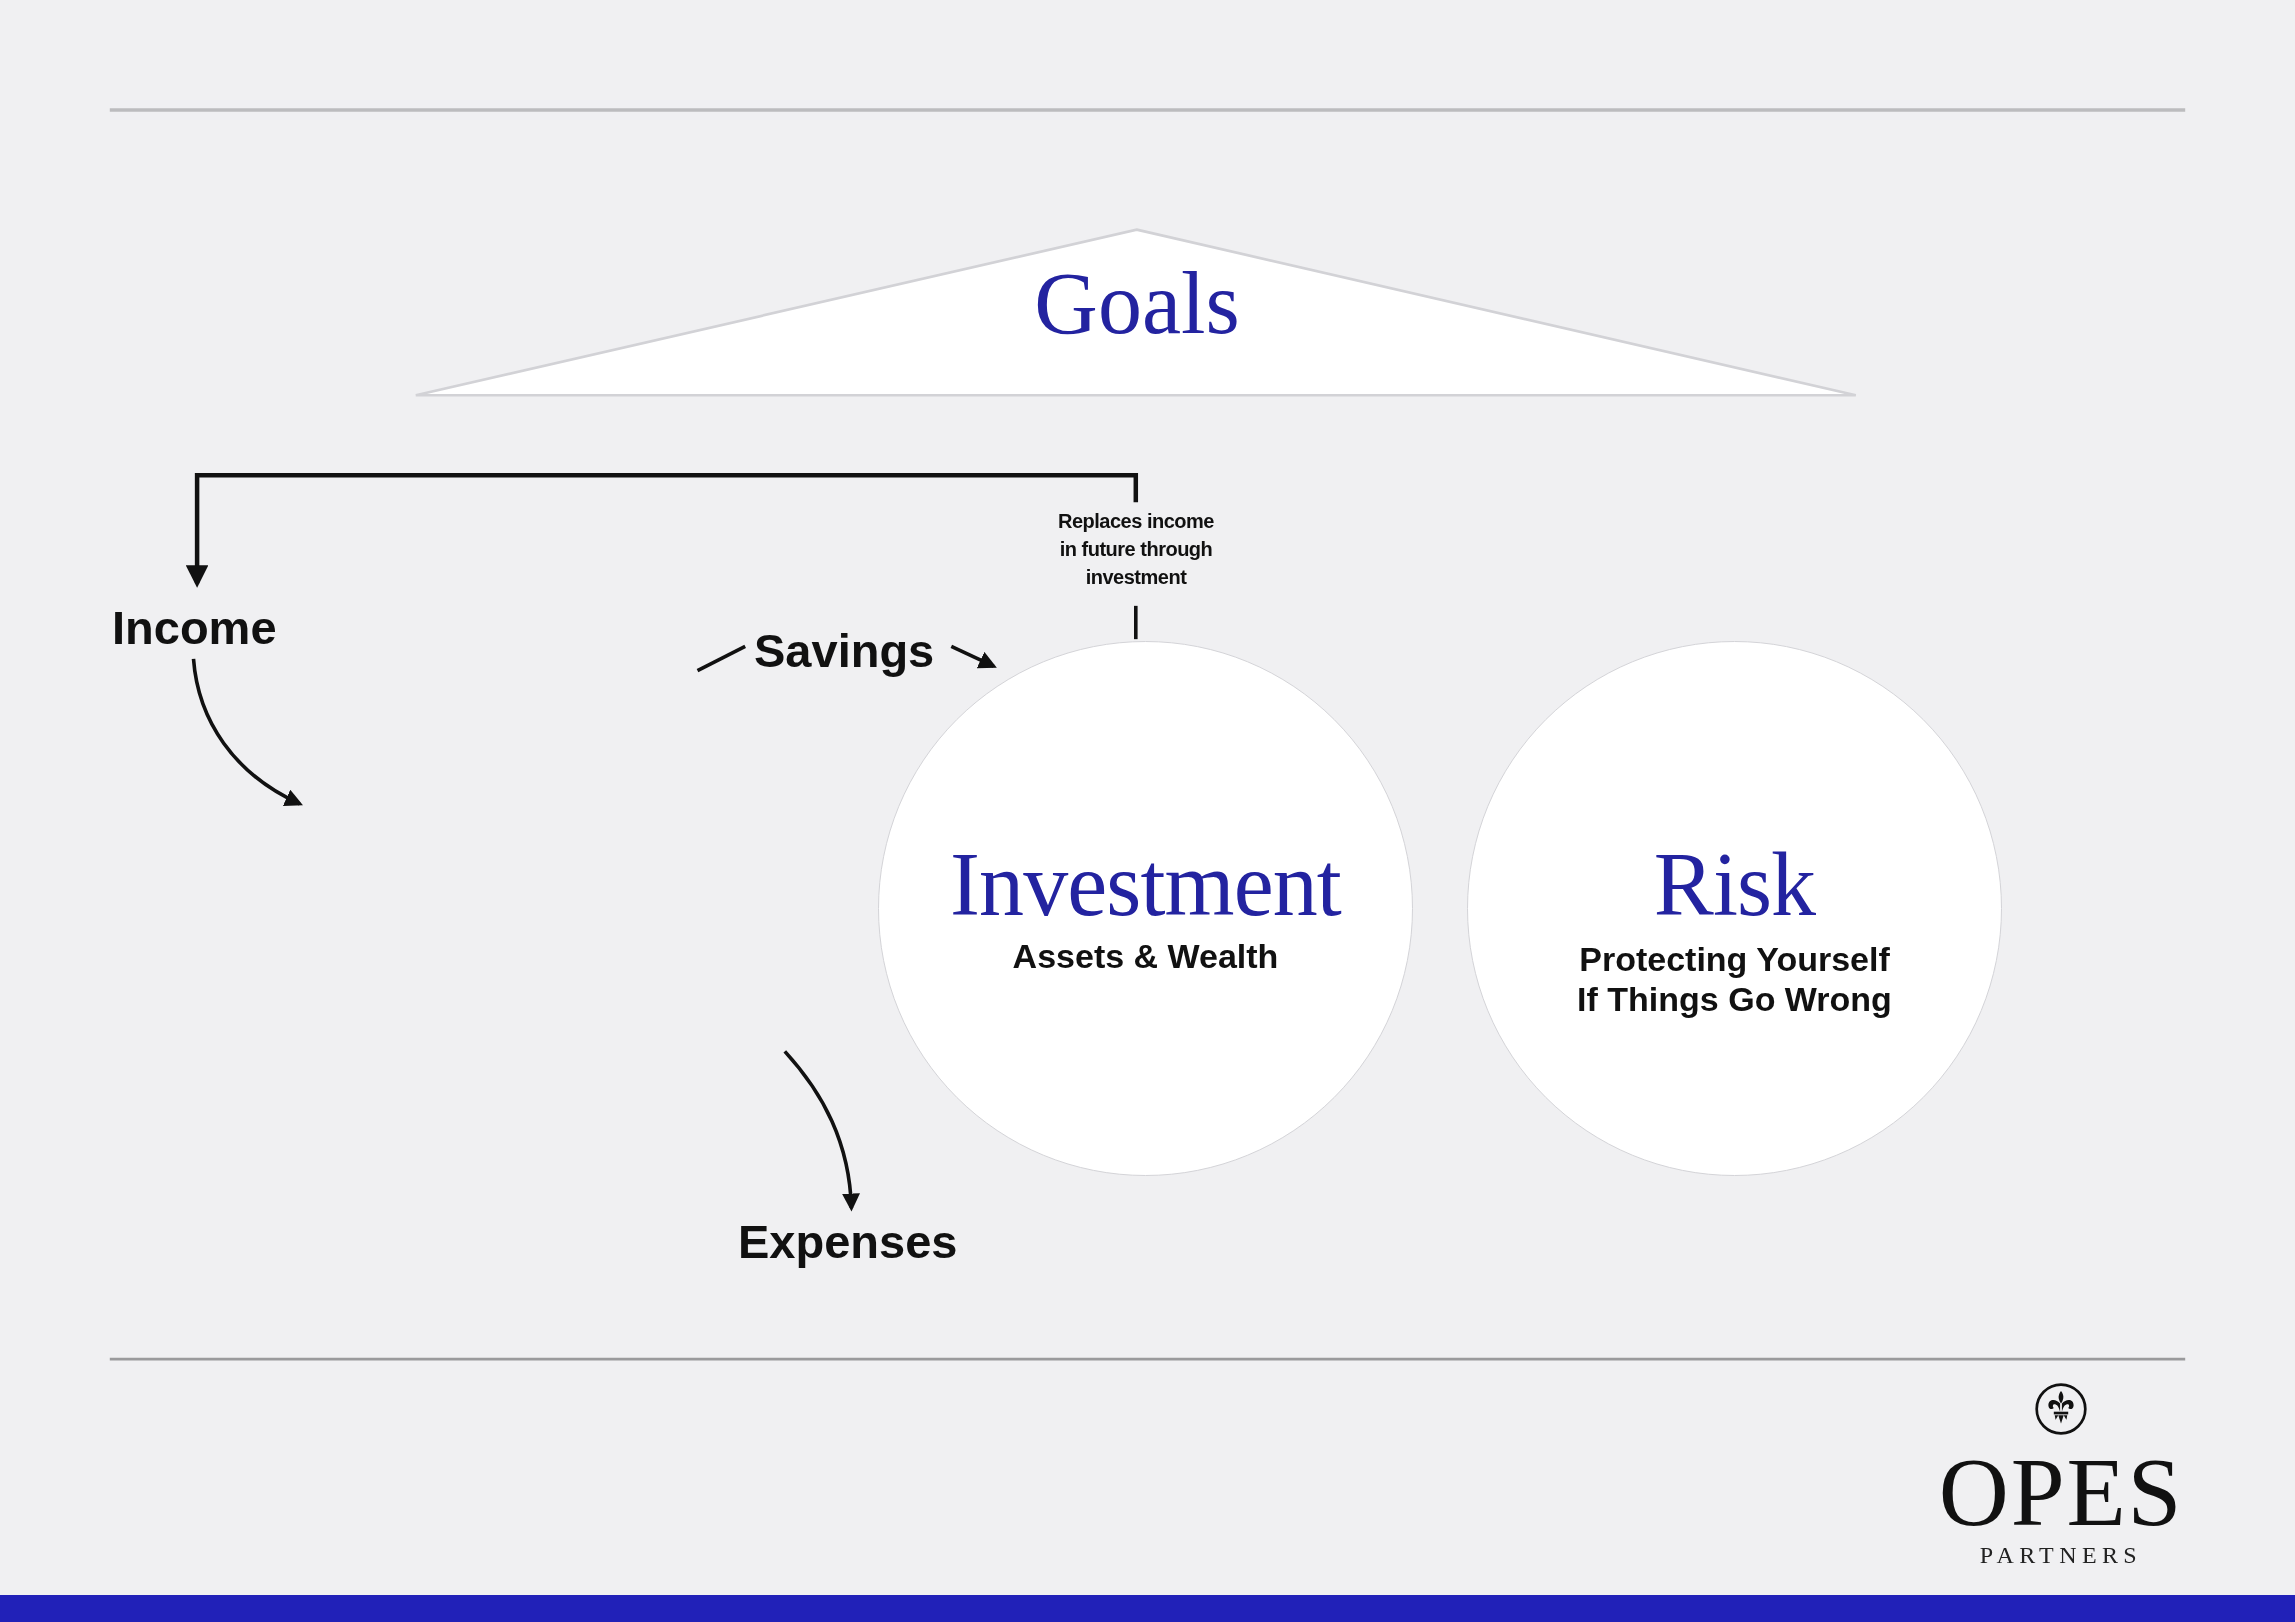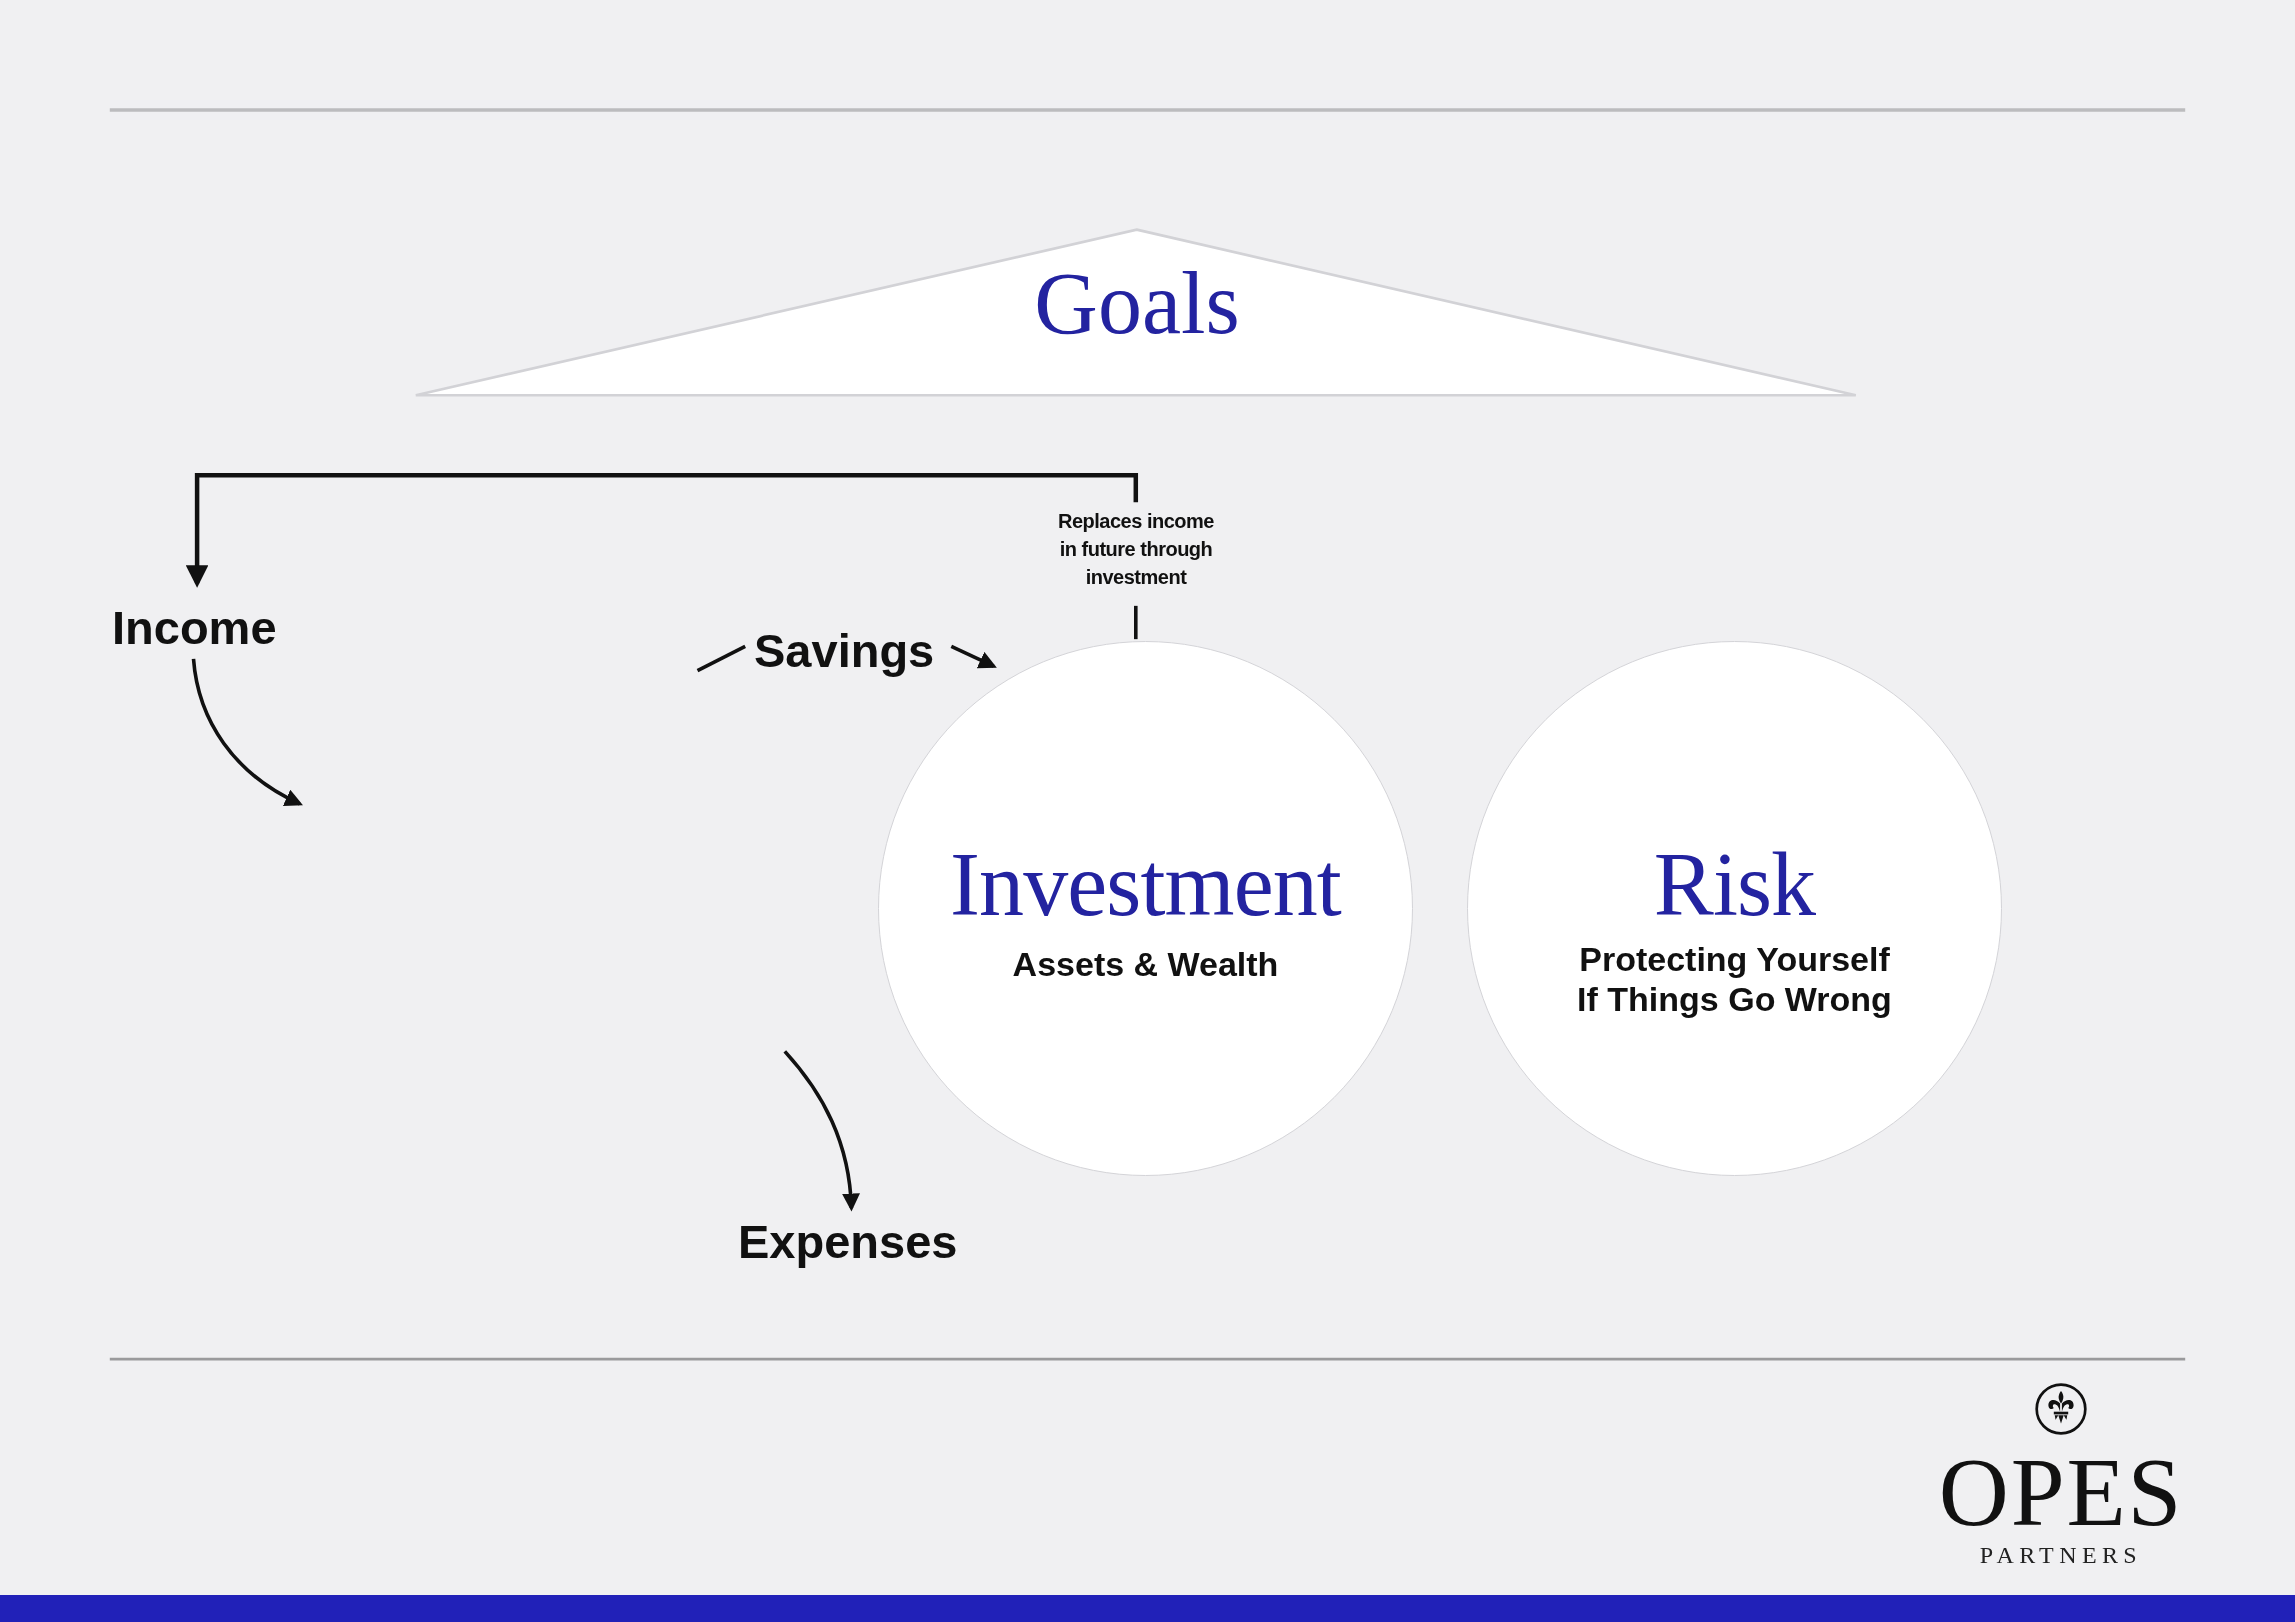--- a/index.html
+++ b/index.html
@@ -63,21 +63,21 @@
   <div class="abs sans note" style="left:983px; top:507px; width:306px;">
     <span style="display:block">Replaces income</span>
     <span style="display:block">in future through</span>
     <span style="display:block">investment</span>
   </div>
 
 
   <div class="circle" style="left:878px; top:641px;">
     <div class="circle-inner">
       <span class="serif-title circle-title">Investment</span>
-      <span class="sans circle-sub" style="margin-top:14px">Assets &amp; Wealth</span>
+      <span class="sans circle-sub" style="margin-top:6px">Assets &amp; Wealth</span>
     </div>
   </div>
 
   <div class="circle" style="left:1467px; top:641px;">
     <div class="circle-inner">
       <span class="serif-title circle-title">Risk</span>
       <span class="sans circle-sub">Protecting Yourself</span>
       <span class="sans circle-sub" style="margin-top:0">If Things Go Wrong</span>
     </div>
   </div>

